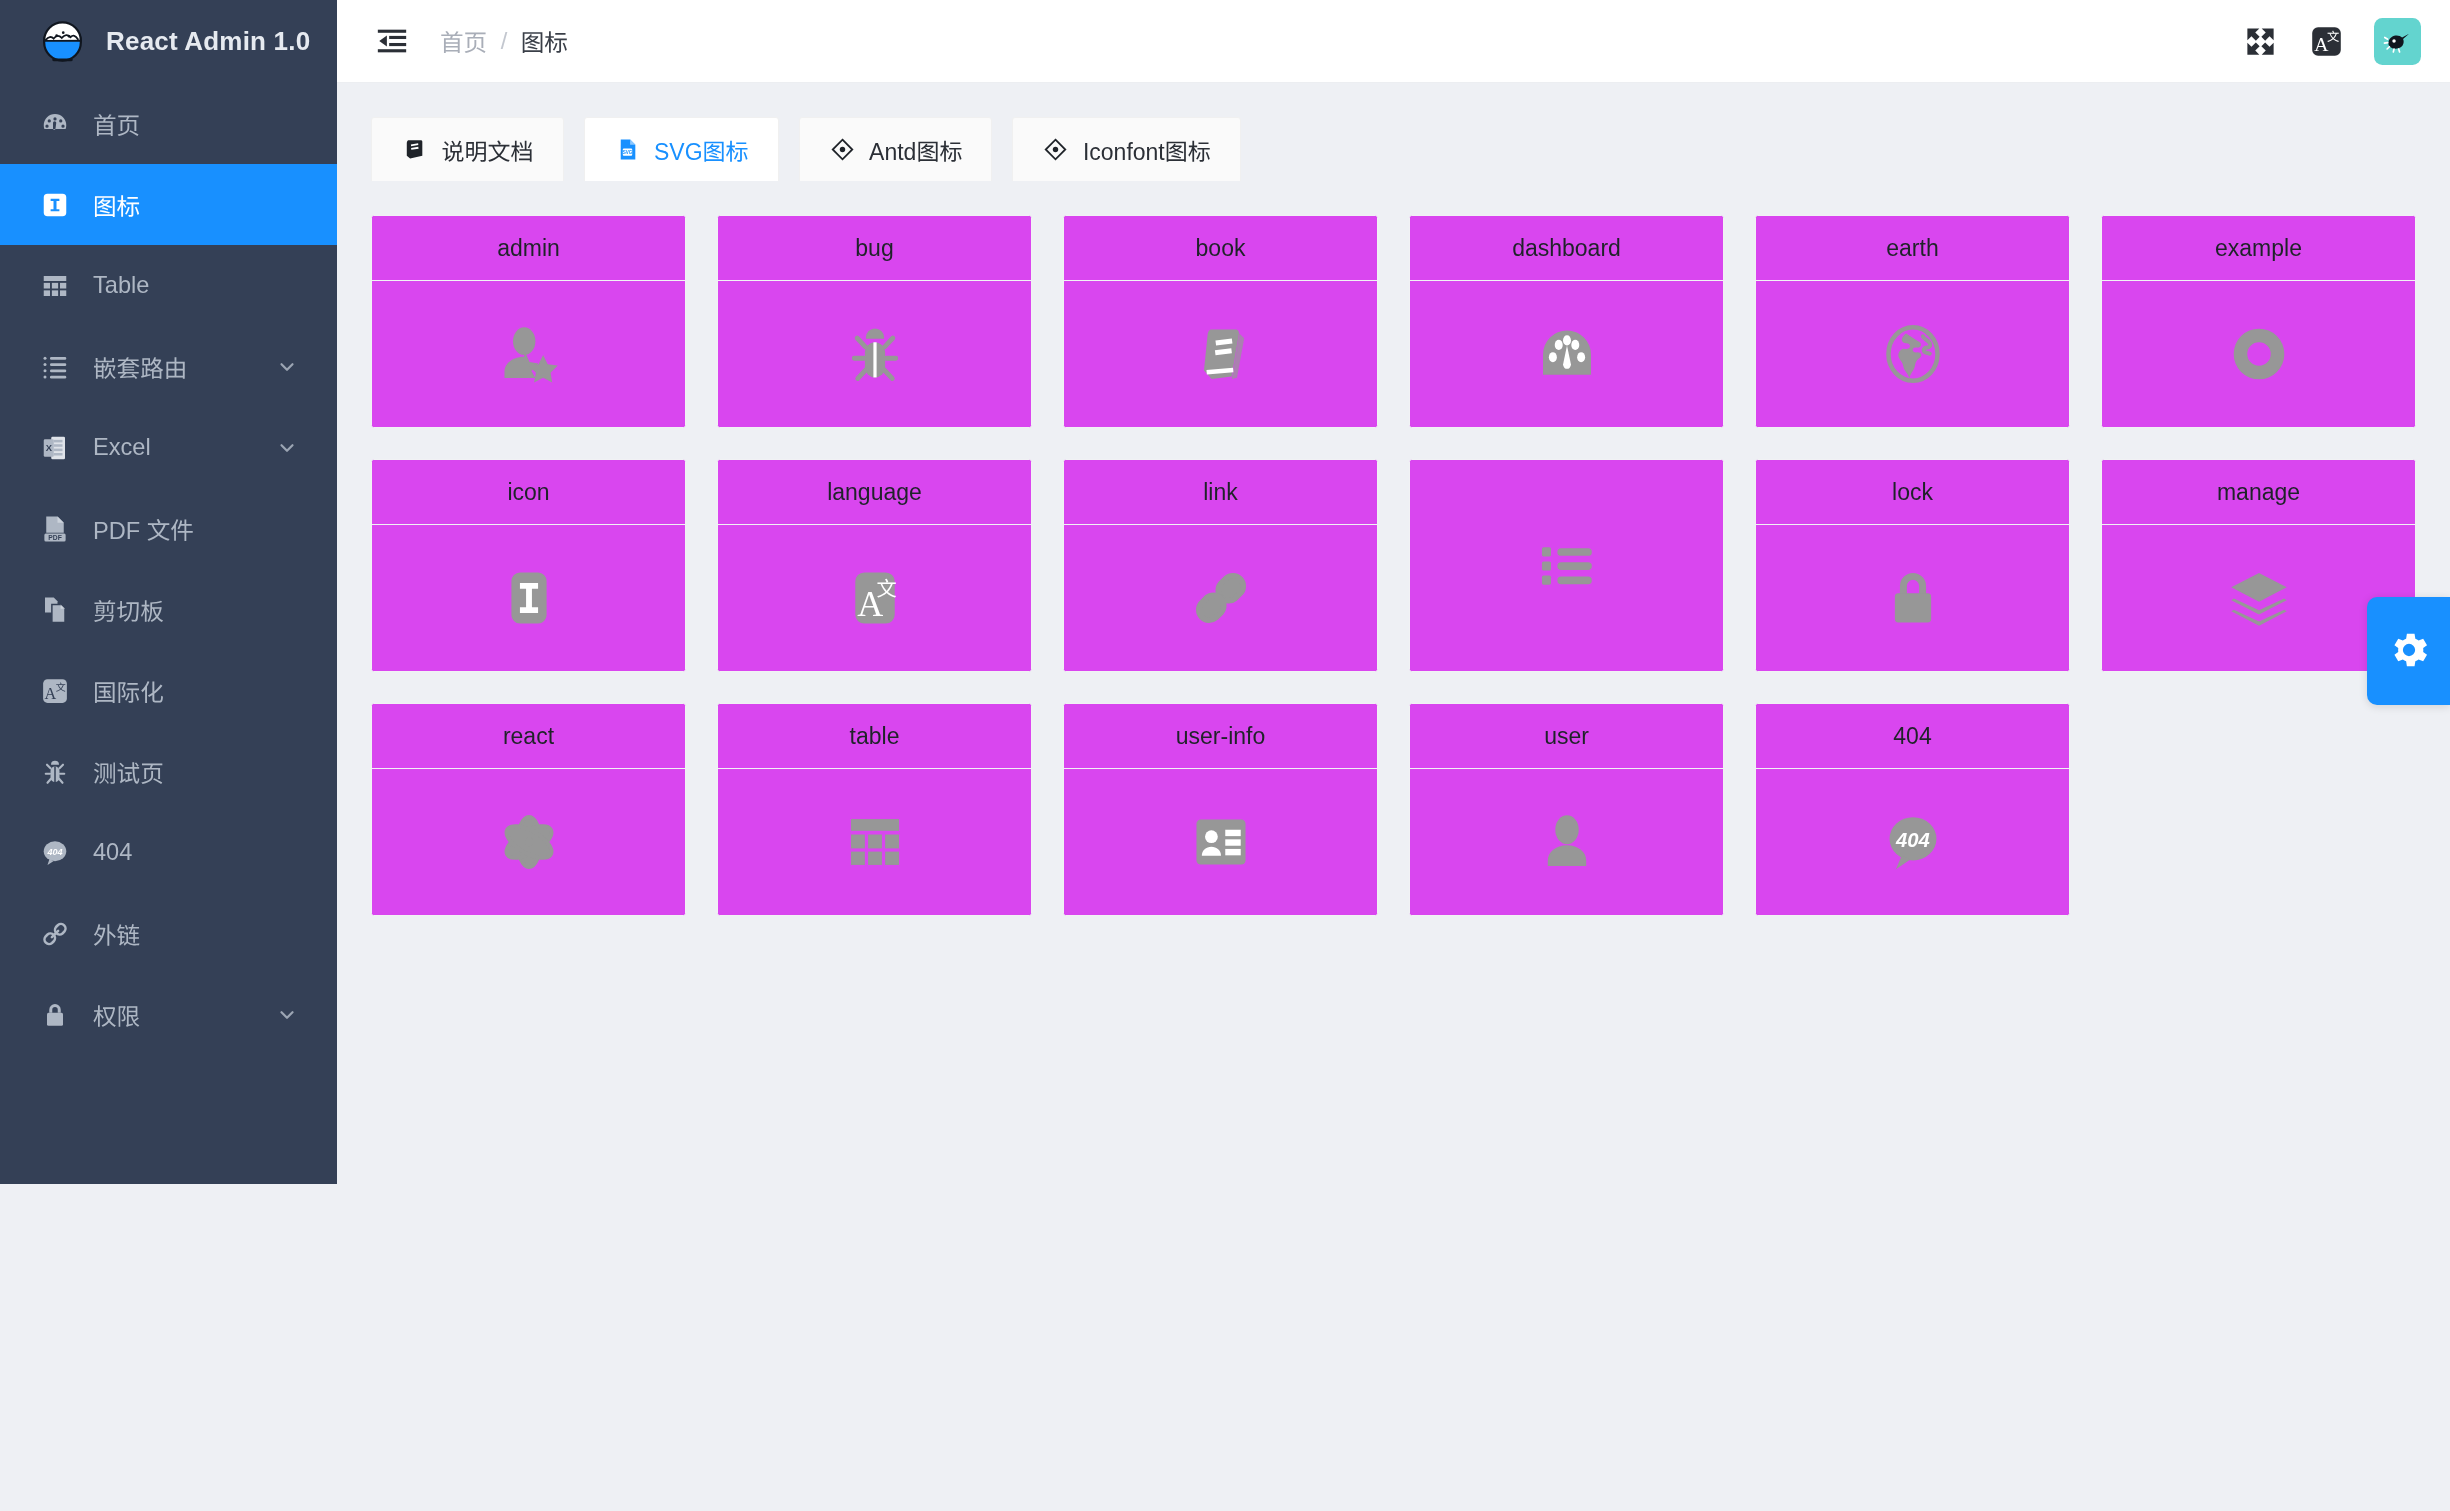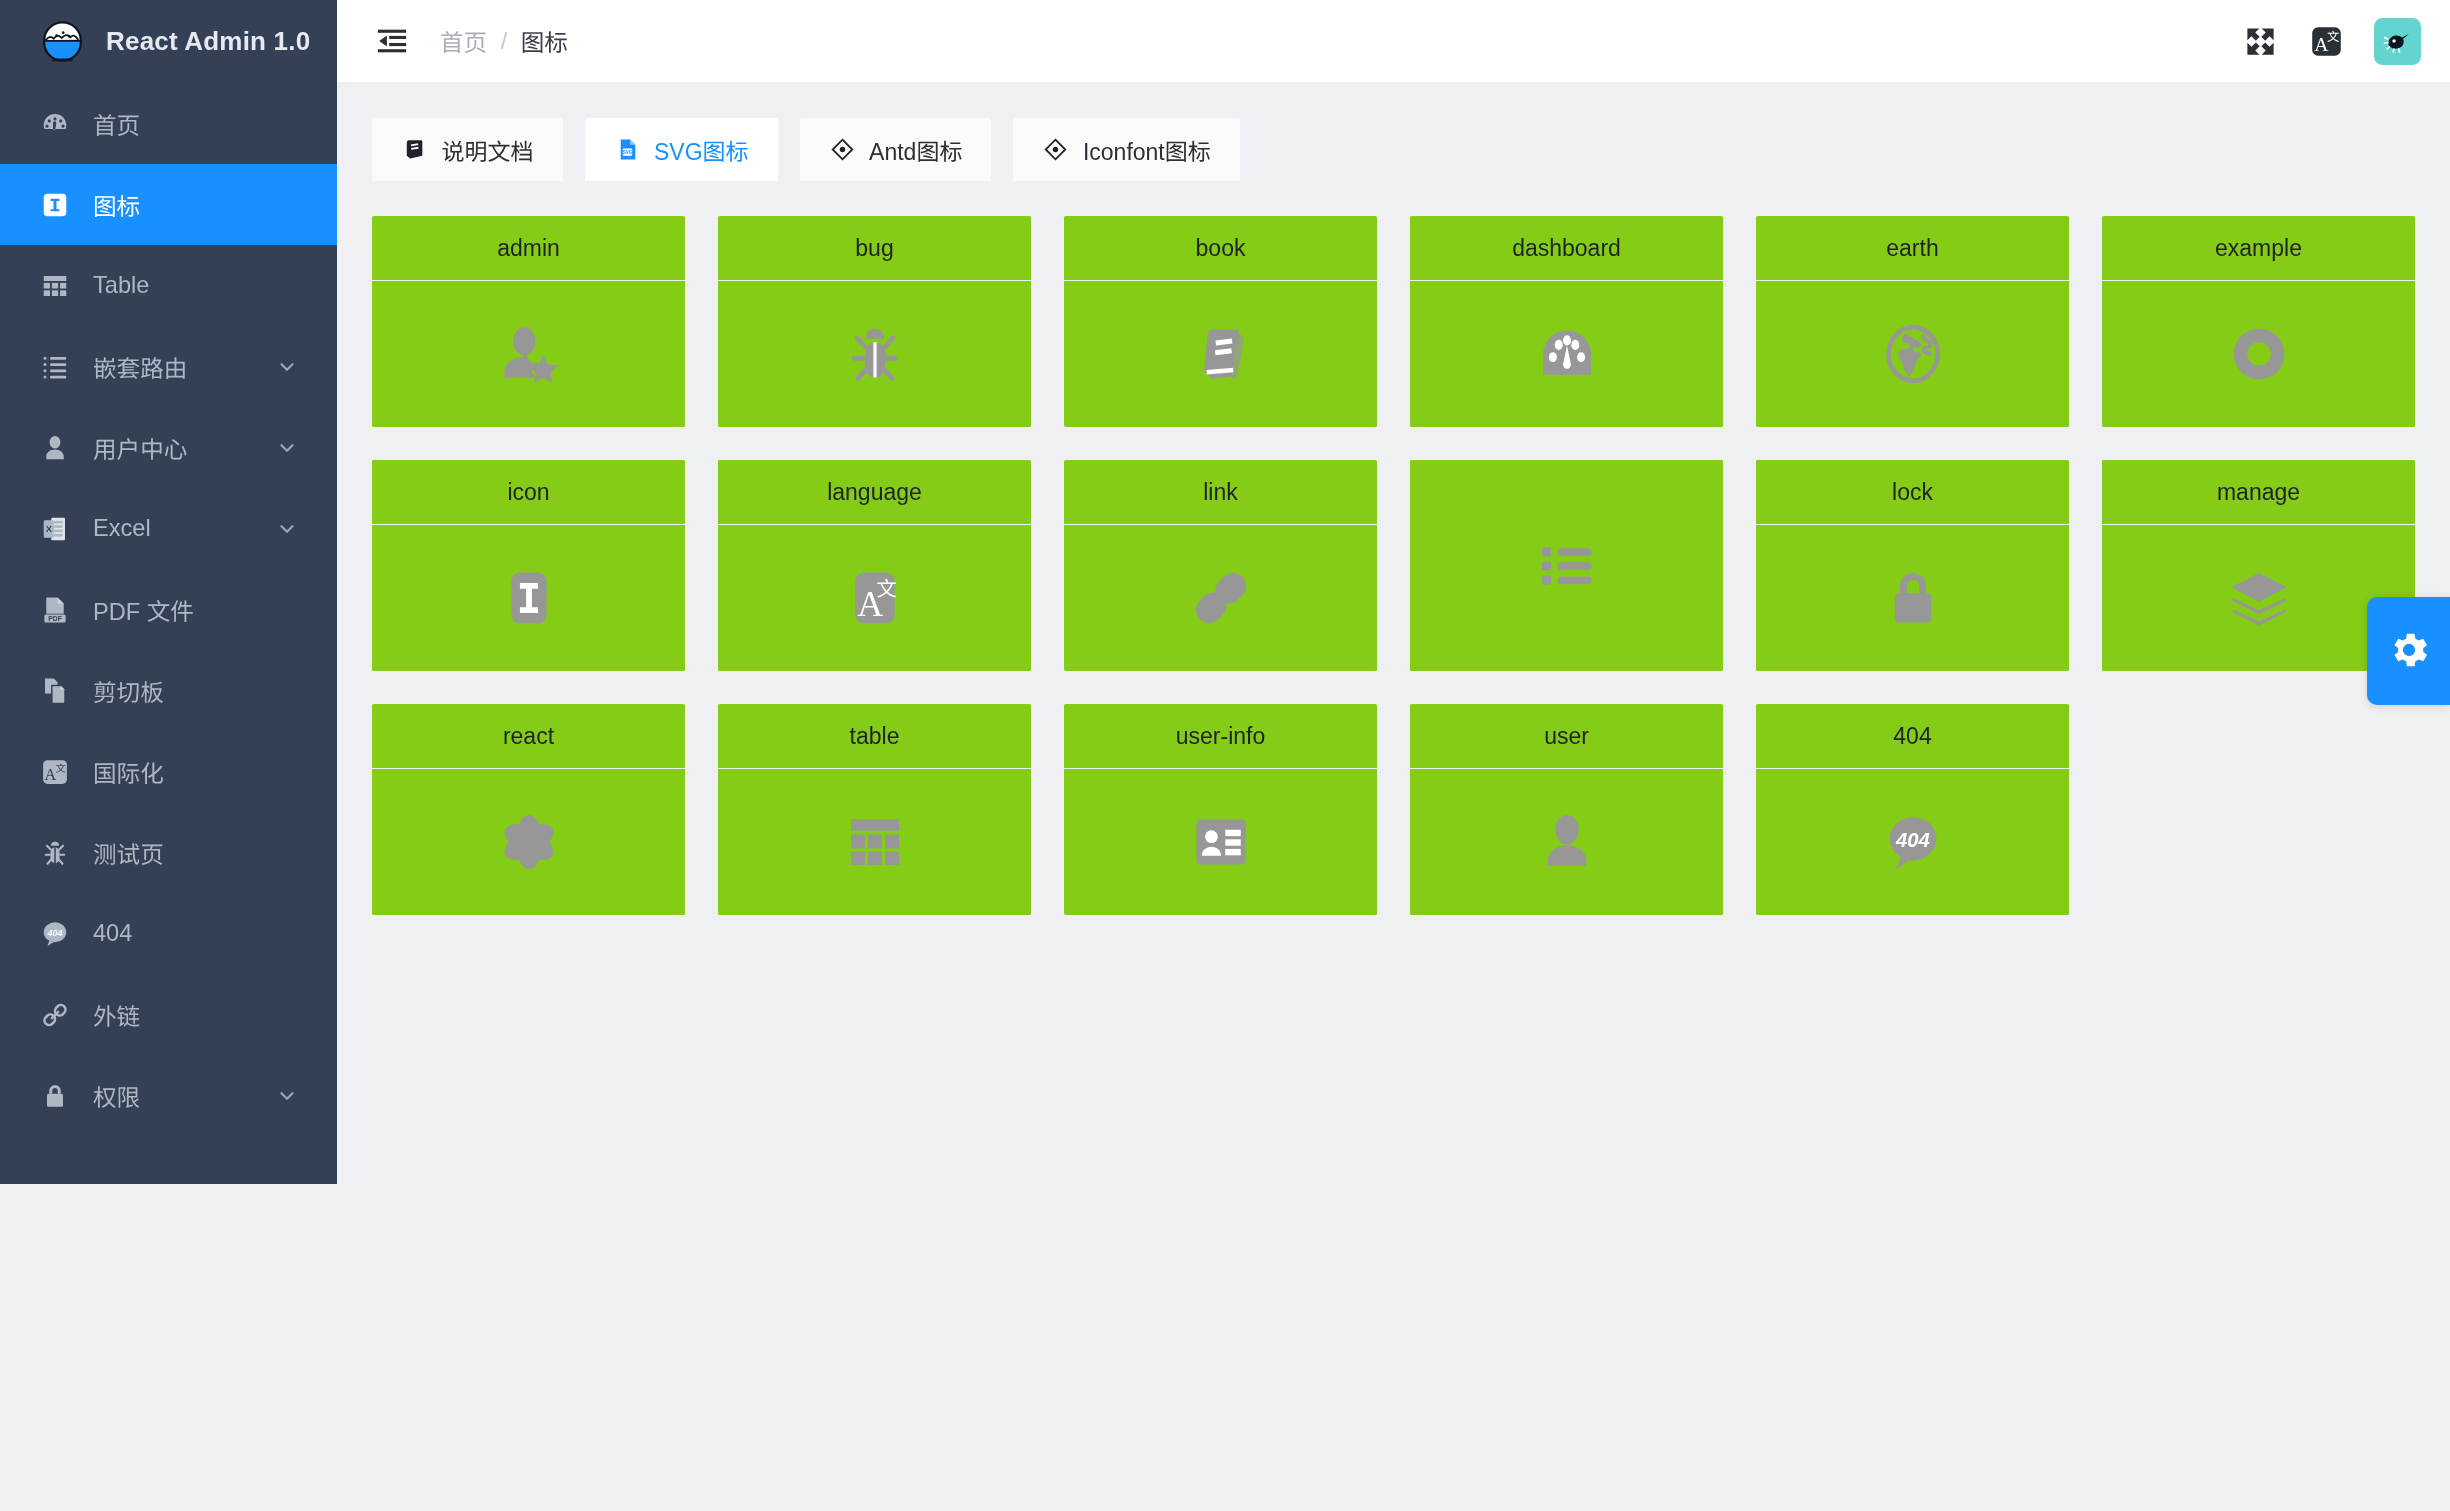--- a/index.html
+++ b/index.html
@@ -89,21 +89,21 @@
     border:0.8px solid #f0f0f0; border-bottom:none;
     font-size:23px; cursor:pointer;
     border-radius:3.4px 3.4px 0 0;
   }
   .tab.active { background:#ffffff; color:#1890ff; position:relative; z-index:2;text-align:center; }
   .tab .t-ico { width:27px; height:27px; display:flex; align-items:center; justify-content:center; }
   .tab .t-ico svg { width:25px; height:25px; }
 
   .grid { display:grid; grid-template-columns:repeat(6,1fr); gap:31px 31px; }
   .card {
-    background:#84cc16;
+    background:#d946ef;
     border:0.8px solid #f1f2f4;
     border-radius:2.5px;
     height:213px;
     display:flex; flex-direction:column;
     cursor:pointer;
     overflow:hidden;
   }
   .card-head {
     height:65px; flex:0 0 65px;
     display:flex; align-items:center; justify-content:center;
@@ -201,34 +201,20 @@
             </svg>
         </span>
         <span class="nav-label">嵌套路由</span>
         <span class="chev">
           <svg viewBox="0 0 24 24" fill="none" stroke="#aeb7c4" stroke-width="2.4" stroke-linecap="round" stroke-linejoin="round">
               <polyline points="6 9 12 15 18 9"></polyline>
             </svg>
         </span>
       </div>
 
-      <div class="nav-item">
-        <span class="nav-ico">
-          <svg viewBox="0 0 24 24" fill="#aeb7c4">
-              <ellipse cx="12" cy="7.4" rx="4.3" ry="5"></ellipse>
-              <path d="M12 13.2c-4.2 0-7 2.6-7 5.6V21h14v-2.2c0-3-2.8-5.6-7-5.6z"></path>
-            </svg>
-        </span>
-        <span class="nav-label">用户中心</span>
-        <span class="chev">
-          <svg viewBox="0 0 24 24" fill="none" stroke="#aeb7c4" stroke-width="2.4" stroke-linecap="round" stroke-linejoin="round">
-              <polyline points="6 9 12 15 18 9"></polyline>
-            </svg>
-        </span>
-      </div>
 
       <div class="nav-item">
         <span class="nav-ico">
           <svg viewBox="0 0 24 24" style="font-size:28px">
               <rect x="9" y="3" width="11" height="18" rx="1" fill="#dfe3e9"></rect>
               <rect x="11" y="5.5" width="7" height="2" fill="#aeb7c4"></rect>
               <rect x="11" y="9" width="7" height="2" fill="#aeb7c4"></rect>
               <rect x="11" y="12.5" width="7" height="2" fill="#aeb7c4"></rect>
               <rect x="11" y="16" width="7" height="2" fill="#aeb7c4"></rect>
               <rect x="3" y="5" width="8" height="14" rx="1" fill="#aeb7c4"></rect>

